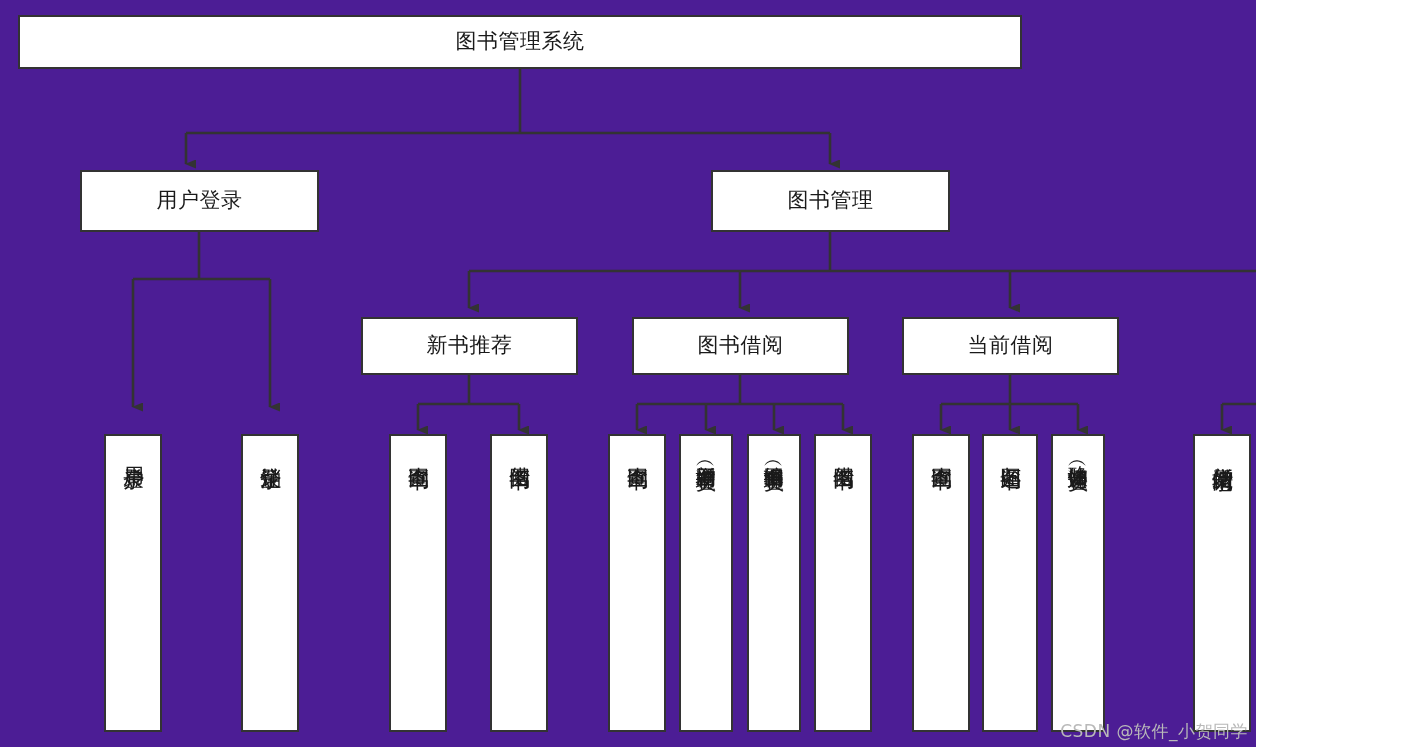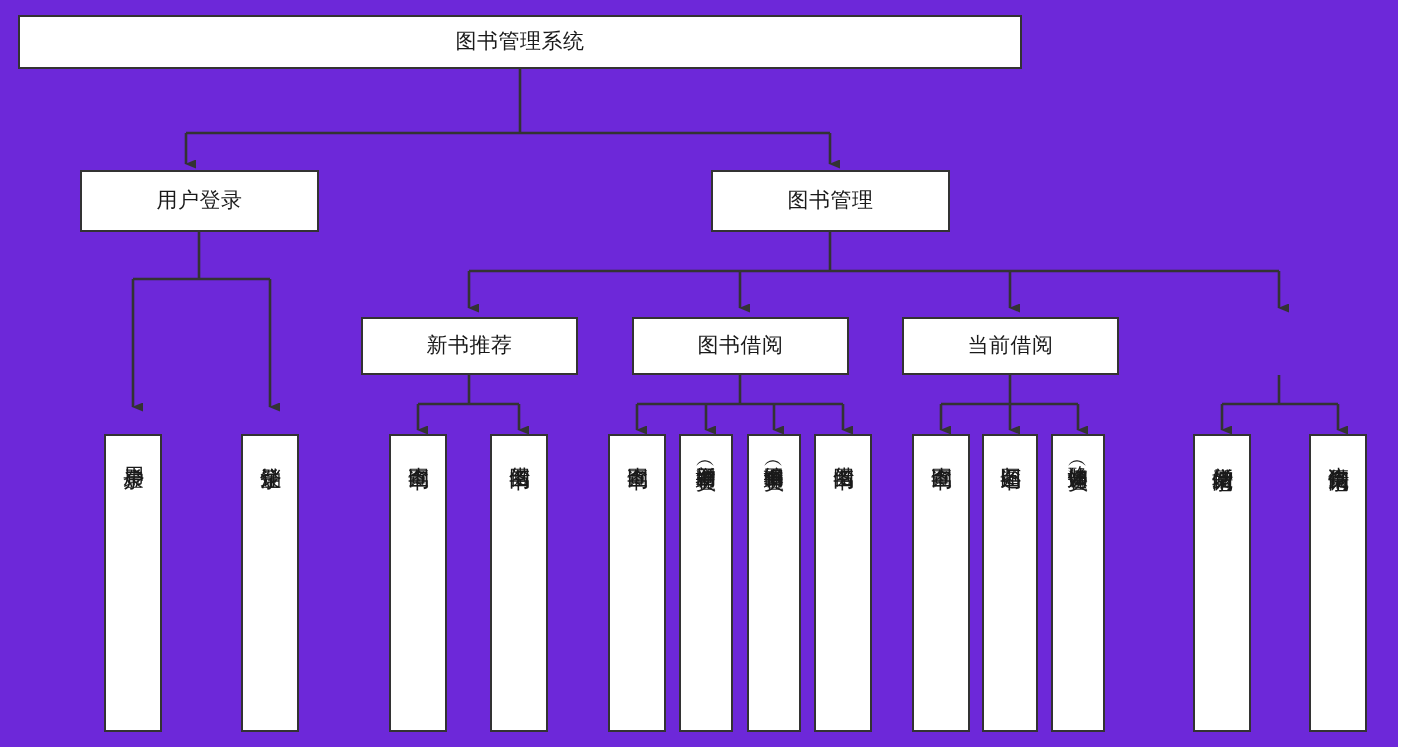--- a/index.html
+++ b/index.html
@@ -6,23 +6,23 @@
   html, body {
     margin: 0;
     padding: 0;
     background: #ffffff;
   }
   body {
     font-family: "DejaVu Sans", "Liberation Sans", sans-serif;
   }
   #diagram-root {
     position: relative;
-    width: 1398px;
+    width: 1256px;
     height: 747px;
-    background: #6d28d9;
+    background: #4c1d95;
     overflow: hidden;
   }
   #edges-layer {
     position: absolute;
     left: 0;
     top: 0;
     width: 1405px;
     height: 747px;
     pointer-events: none;
   }
@@ -190,14 +190,15 @@
     <span class="node-label">确认归还（管理员）</span>
   </div>
 
   <div class="node vert" style="left:1193px; top:434px; width:58px; height:298px;">
     <span class="node-label">新增借阅记录</span>
   </div>
   <div class="node vert" style="left:1309px; top:434px; width:58px; height:298px;">
     <span class="node-label">查询借阅记录</span>
   </div>
 
+  <div id="watermark">CSDN @软件_小贺同学</div>
 
 </div>
 
 </body></html>

